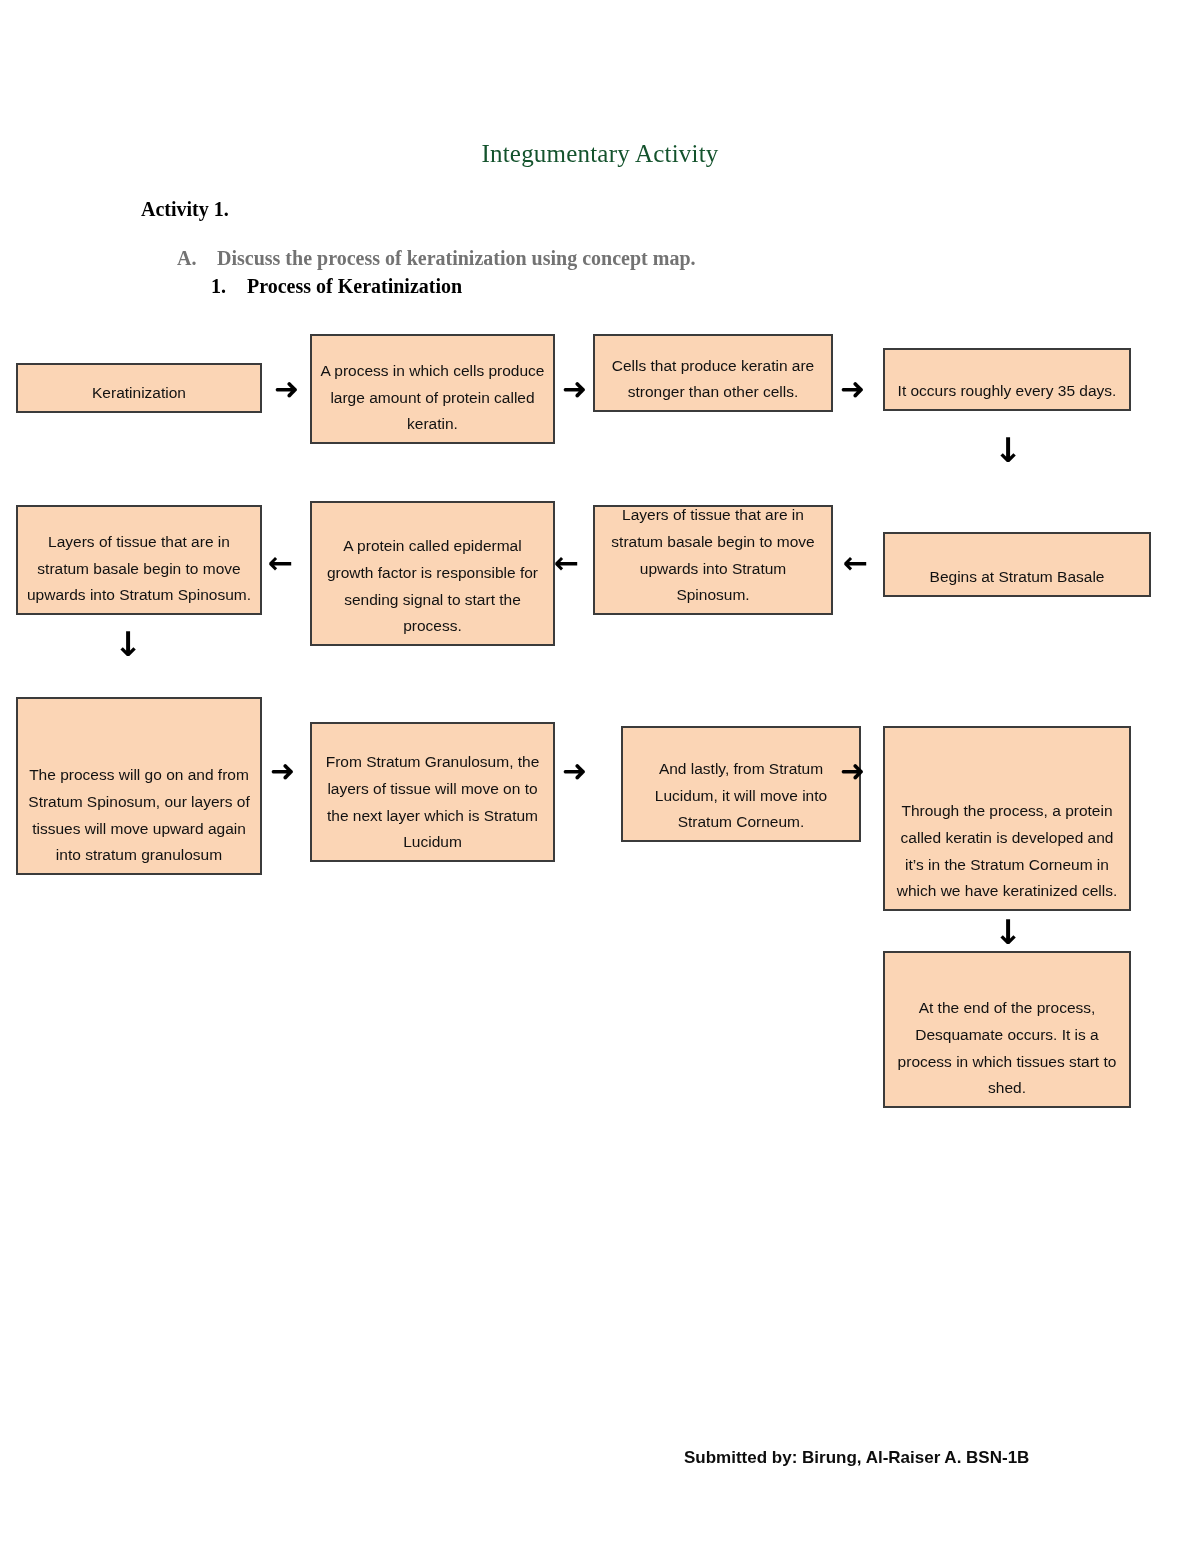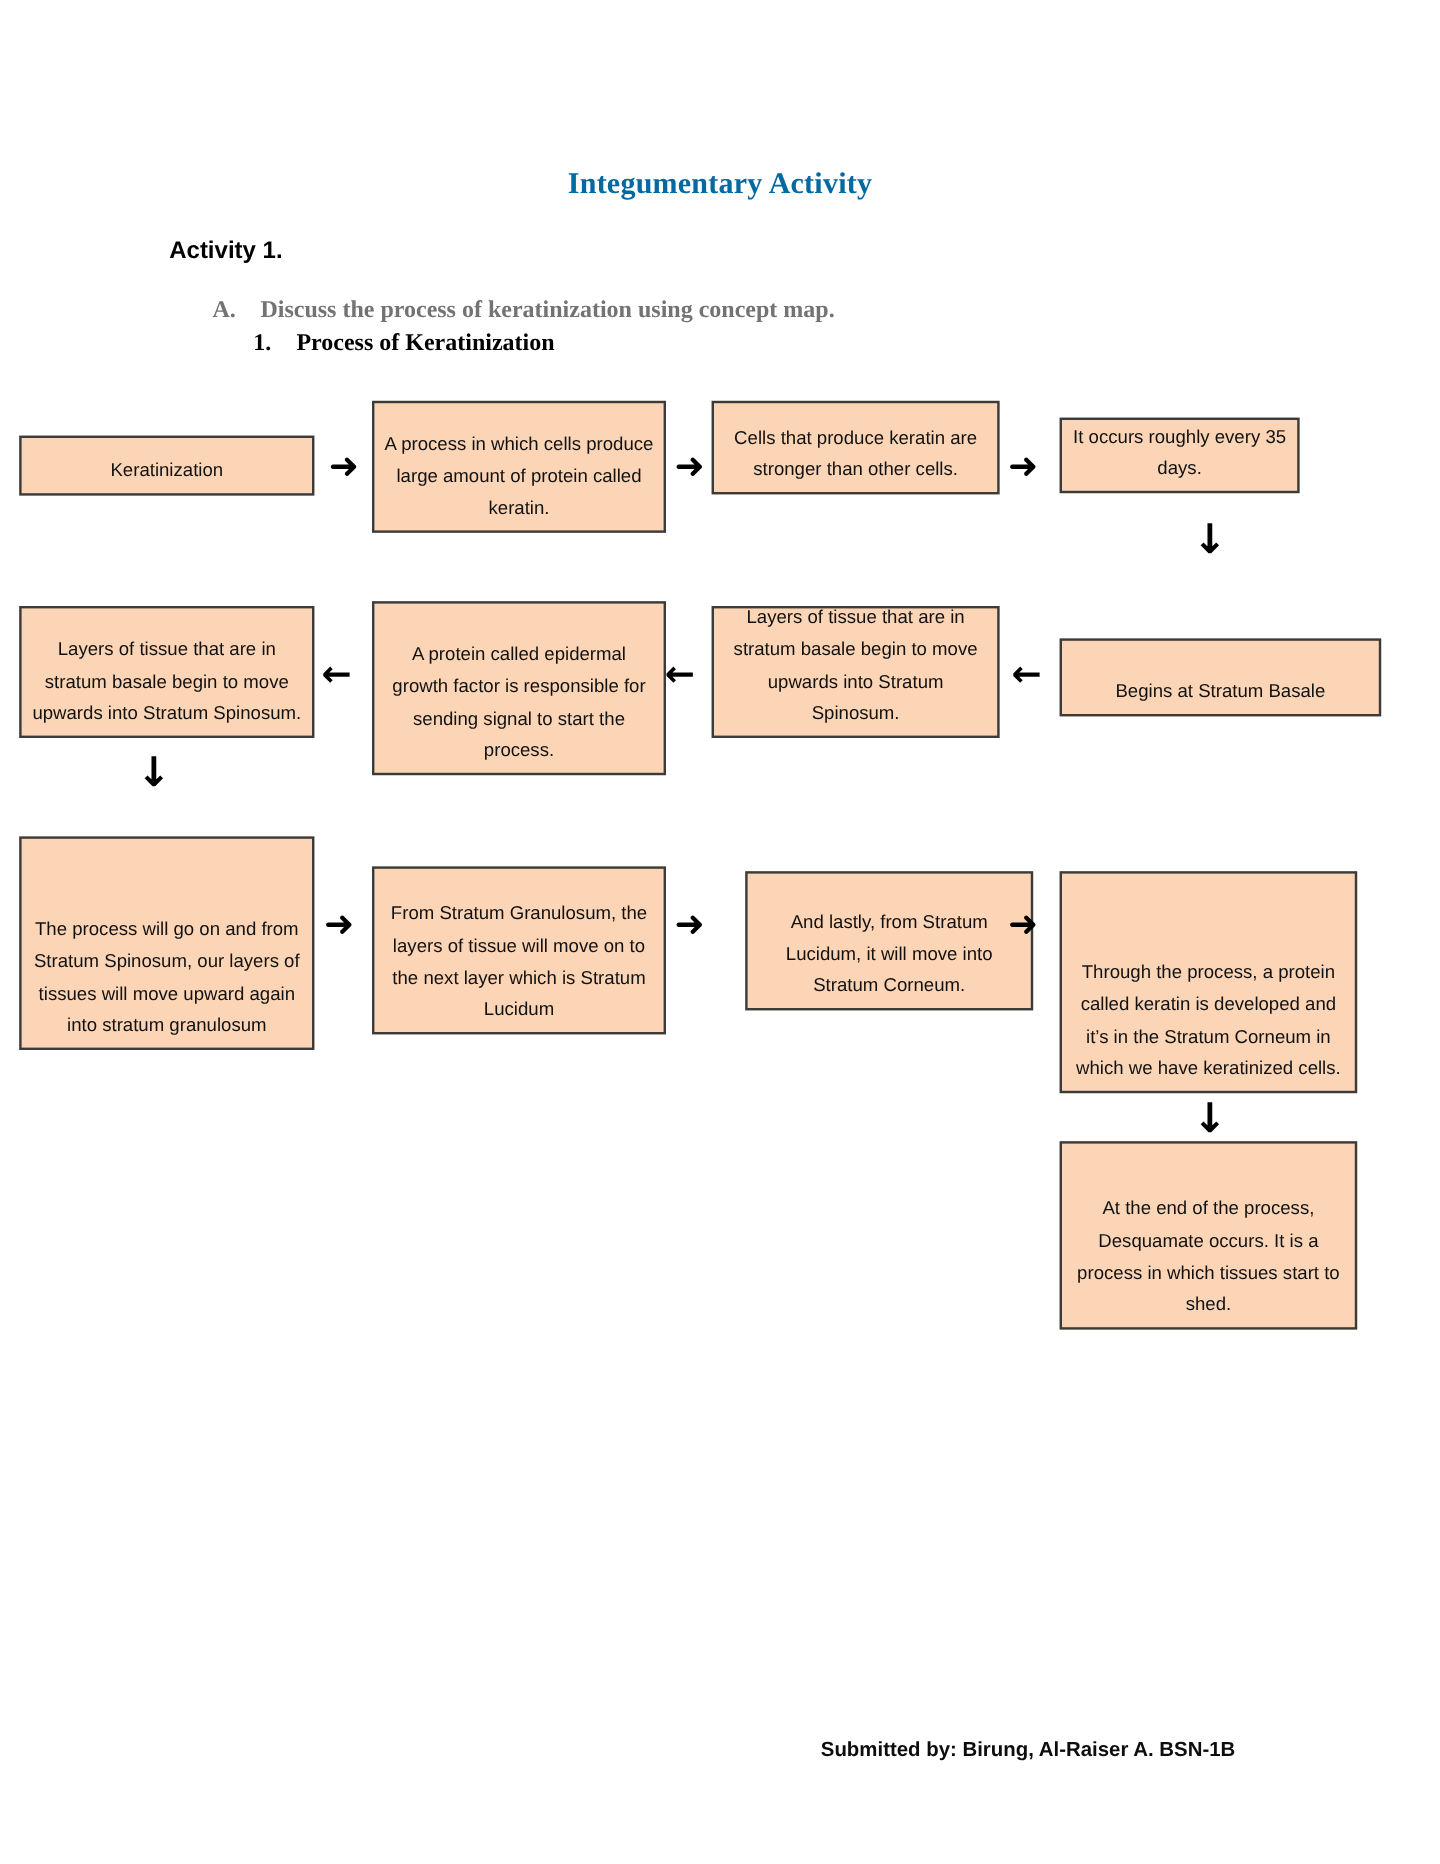--- a/index.html
+++ b/index.html
@@ -18,29 +18,29 @@
 
   
   .doc-title {
     position: absolute;
     top: 140px;
     left: 0;
     width: 1200px;
     text-align: center;
     font-family: "Liberation Serif", serif;
     font-size: 25px;
-    font-weight: 700;
-    color: #0369a1;
+    font-weight: 400;
+    color: #14532d;
     letter-spacing: .2px;
   }
   .activity-label {
     position: absolute;
     top: 198px;
     left: 141px;
-    font-family: Liberation Sans, sans-serif;
+    font-family: Liberation Serif, serif;
     font-size: 20px;
     font-weight: 700;
     color: #000;
   }
   .outline-a {
     position: absolute;
     top: 247px;
     left: 177px;
     font-family: "Liberation Serif", serif;
     font-size: 20px;
@@ -127,21 +127,21 @@
 </div>
 
 <div class="arrow arrow-h" style="left:562px; top:374px;">➜</div>
 
 <div class="node" style="left:593px; top:334px; width:240px; height:78px;">
   <span>Cells that produce keratin are stronger than other cells.</span>
 </div>
 
 <div class="arrow arrow-h" style="left:840px; top:374px;">➜</div>
 
-<div class="node" style="left:883px; top:348px; width:200px; height:63px;">
+<div class="node" style="left:883px; top:348px; width:248px; height:63px;">
   <span>It occurs roughly every 35 days.</span>
 </div>
 
 <div class="arrow arrow-v" style="left:994px; top:433px;">↓</div>
 
 <div class="node" style="left:883px; top:532px; width:268px; height:65px;">
   <span>Begins at Stratum Basale</span>
 </div>
 
 <div class="arrow arrow-h" style="left:843px; top:548px;">←</div>

